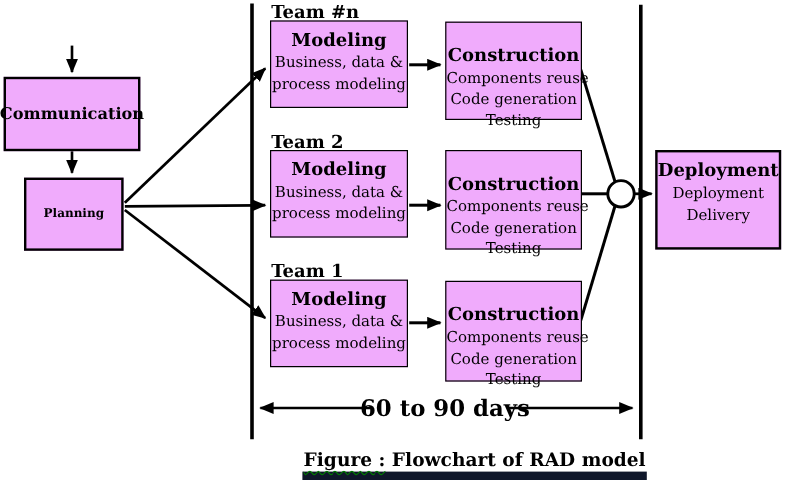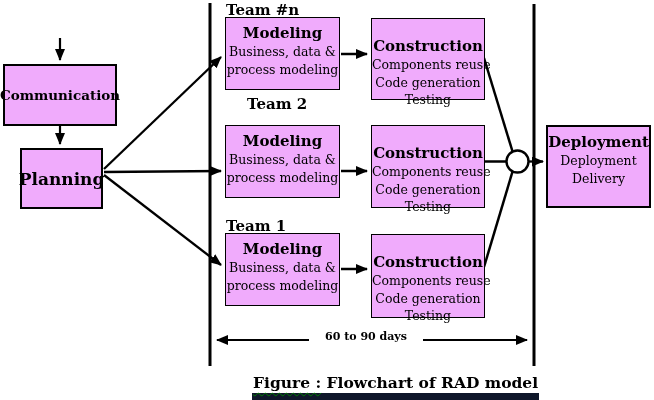--- a/index.html
+++ b/index.html
@@ -14,42 +14,42 @@
     border:1.4px solid #000000; box-sizing:border-box; text-align:center;
   }
   .box .title { font-weight:bold; font-size:15px; line-height:20px; white-space:nowrap; }
   .box .sub   { font-size:12.5px; line-height:17.5px; white-space:nowrap; }
 
   #communication { left:3px; top:64px; width:114px; height:62px;
     border-width:2px; display:flex; align-items:center; justify-content:center;
     font-weight:bold; font-size:13.5px; }
   #planning { left:20px; top:148px; width:83px; height:61px;
     border-width:2px; display:flex; align-items:center; justify-content:center;
-    font-weight:bold; font-size:17px; }
+    font-weight:bold; font-size:10px; }
 
   .team-label { position:absolute; z-index:2; font-weight:bold; font-size:15px; white-space:nowrap; }
   #team-label-0 { left:226px; top:1px; }
-  #team-label-1 { left:226px; top:95px;margin-left:21px; }
+  #team-label-1 { left:226px; top:109px; }
   #team-label-2 { left:226px; top:217px; }
 
   .modeling     { width:115px; height:73px; padding-top:5px; }
   #modeling-0   { left:225px; top:17px; }
   #modeling-1   { left:225px; top:125px; }
   #modeling-2   { left:225px; top:233px; }
 
   .construction   { width:114px; height:83px; padding-top:17px; }
   #construction-0 { left:371px; top:18px;  height:82px; }
   #construction-1 { left:371px; top:125px; }
   #construction-2 { left:371px; top:234px; height:84px; }
 
   #deployment { left:546px; top:125px; width:105px; height:83px;
     border-width:2px; padding-top:5px; }
 
   #duration { position:absolute; z-index:2; left:300px; top:330px; width:132px;
-    text-align:center; font-weight:bold; font-size:11px; white-space:nowrap; }
+    text-align:center; font-weight:bold; font-size:19px; white-space:nowrap; }
 
   #caption { position:absolute; z-index:2; left:252px; top:373px; width:260px;
     text-align:center; font-weight:bold; font-size:15.5px; white-space:nowrap; }
   #caption .cap { display:inline-block; border-bottom:8px solid #0f172a; padding:0 1px 1px 1px; }
   #caption .squiggle {
     text-decoration:underline wavy #007a00;
     text-decoration-thickness:1px;
     text-underline-offset:4px;
   }
 </style>

